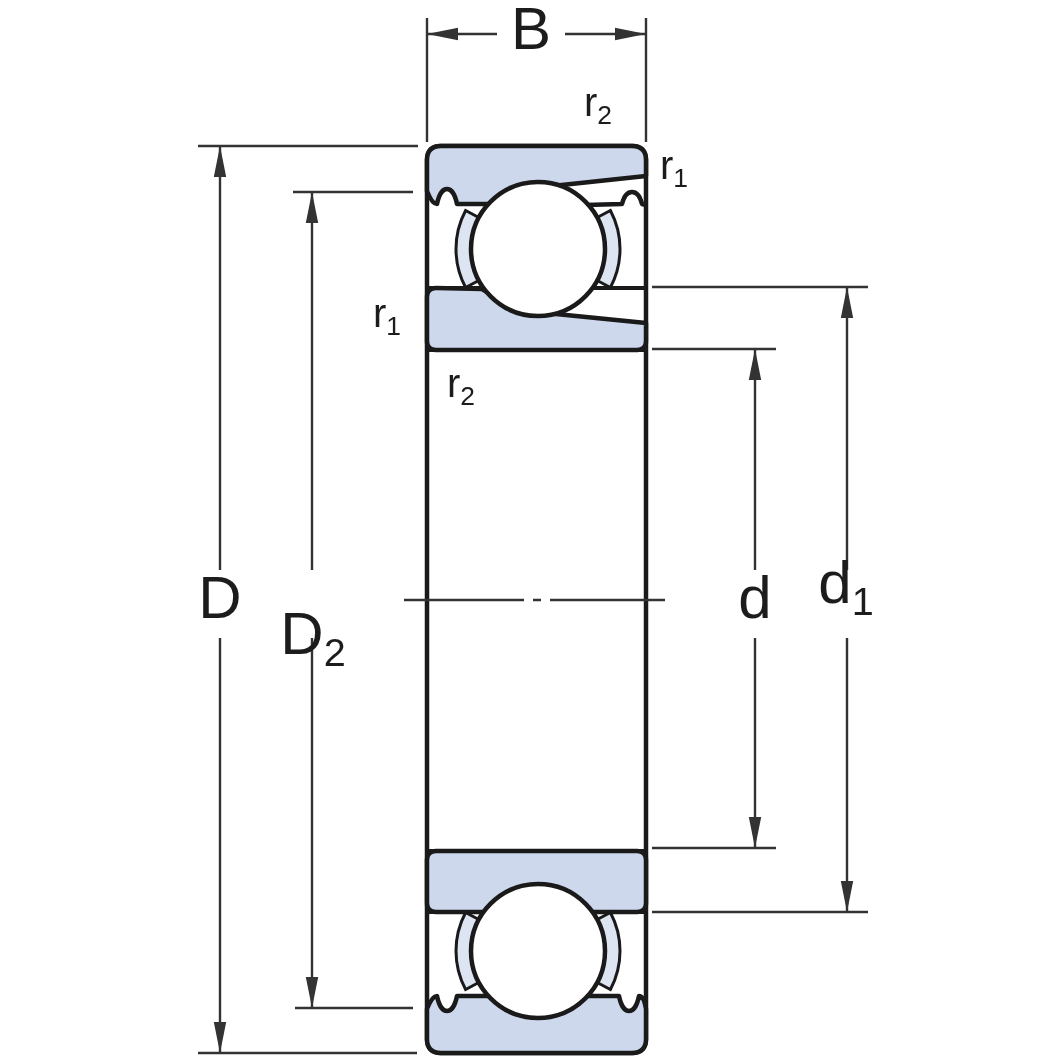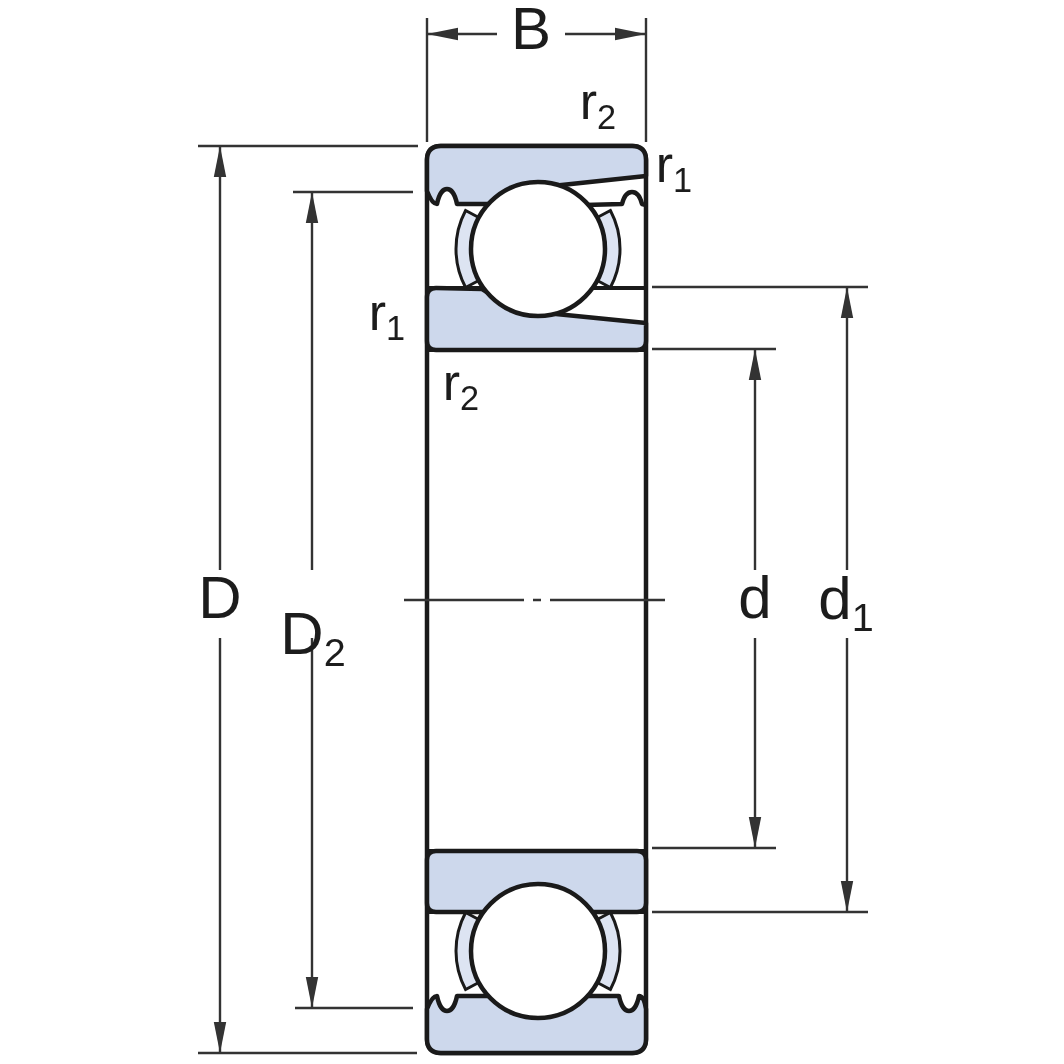--- a/index.html
+++ b/index.html
@@ -13,21 +13,21 @@
   svg{position:absolute;left:0;top:0;}
   .dim-label{
     position:absolute;
     transform:translate(-50%,-50%);
     font-size:60px;
     line-height:1;
     color:#1c1c1c;
     white-space:nowrap;
     letter-spacing:0;
   }
-  .r-label{font-size:52px;}
+  .r-label{font-size:40px;}
   .sub{font-size:0.66em;vertical-align:-0.30em;}
 </style>
 </head>
 <body>
 
 <div class="stage">
 
   <svg width="1064" height="1064" viewBox="0 0 1064 1064">
 
     <rect x="427" y="146" width="219" height="907" rx="13" ry="13" fill="#ffffff" stroke="#1a1a1a" stroke-width="4.5"></rect>
@@ -99,15 +99,15 @@
   <div class="dim-label r-label" style="left:387px;top:316px"><span>r</span><span class="sub">1</span></div>
 
   <div class="dim-label r-label" style="left:461px;top:386px"><span>r</span><span class="sub">2</span></div>
 
   <div class="dim-label" style="left:220px;top:602px"><span>D</span><span class="sub"></span></div>
 
   <div class="dim-label" style="left:313px;top:638px"><span>D</span><span class="sub">2</span></div>
 
   <div class="dim-label" style="left:755px;top:602px"><span>d</span><span class="sub"></span></div>
 
-  <div class="dim-label" style="left:846px;top:603px"><span>d</span><span class="sub">1</span></div>
+  <div class="dim-label" style="left:846px;top:587px"><span>d</span><span class="sub">1</span></div>
 
 </div>
 
 </body></html>

